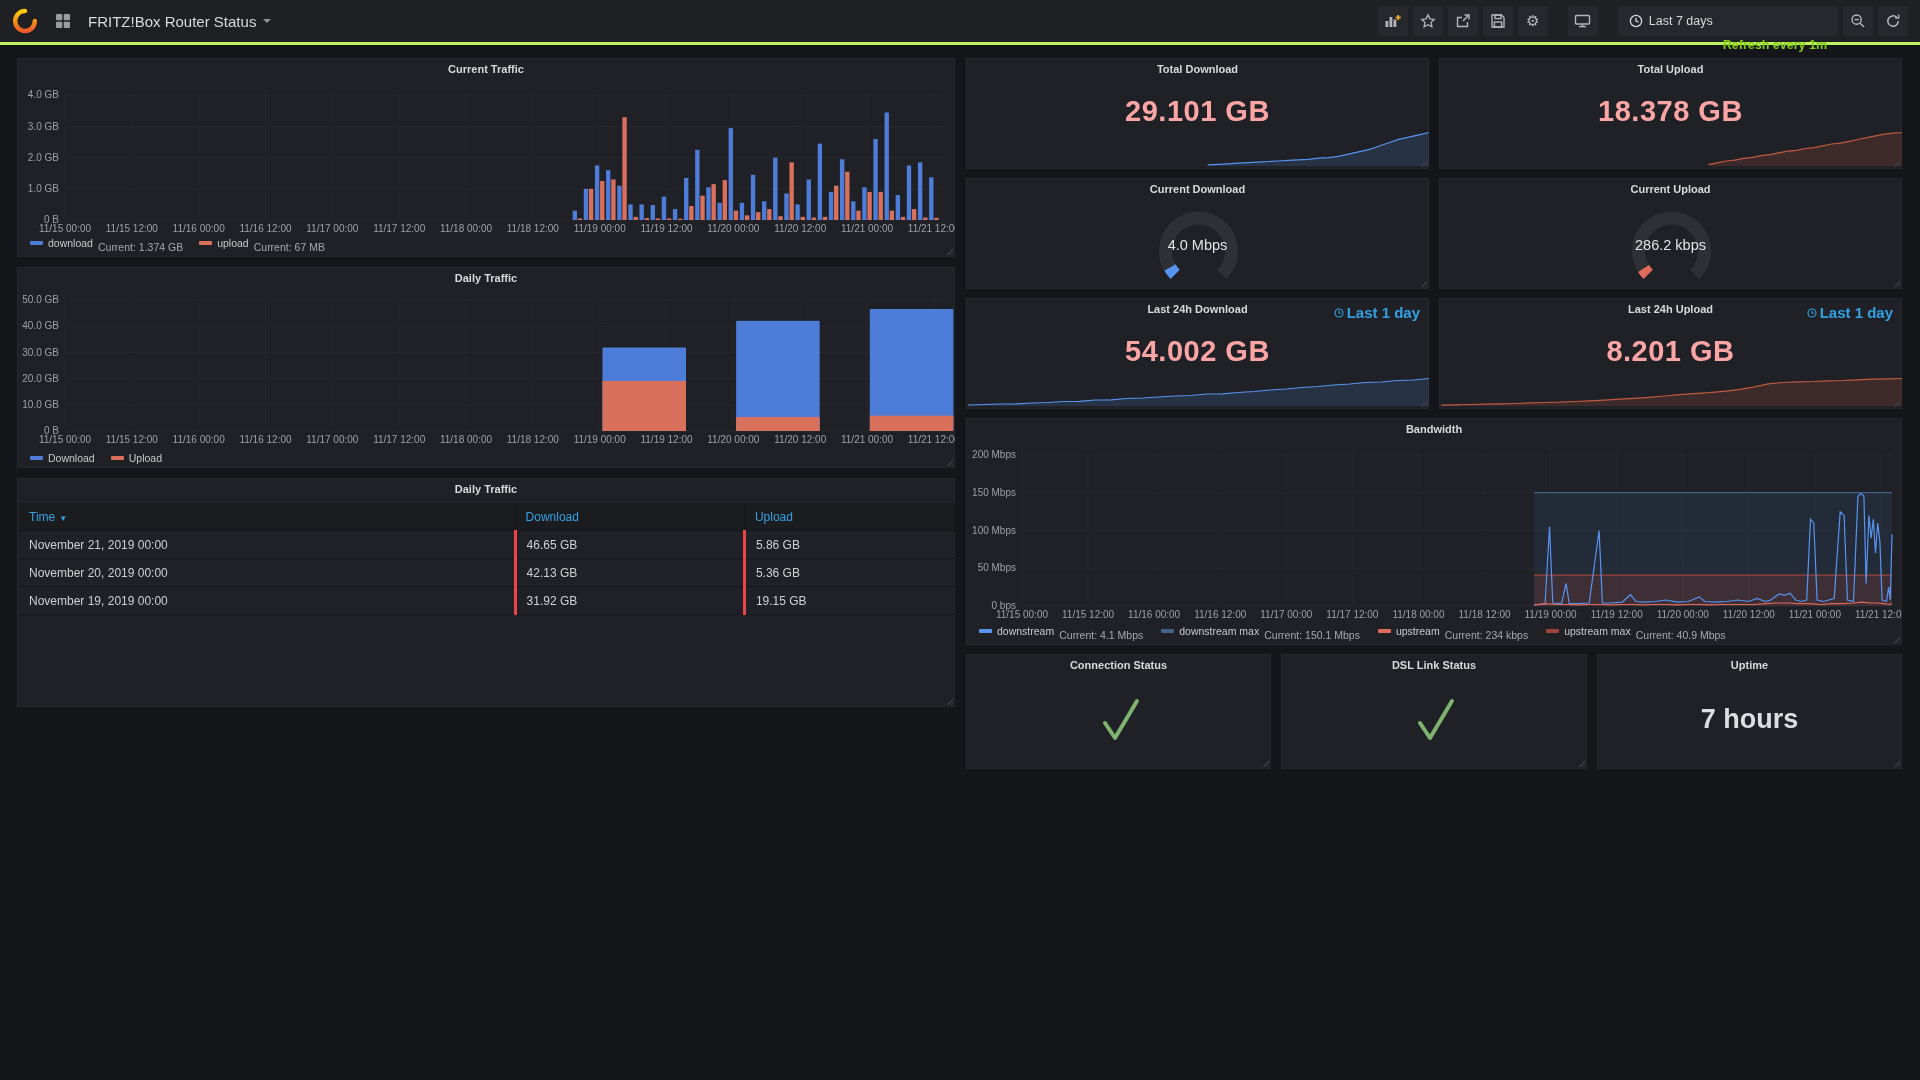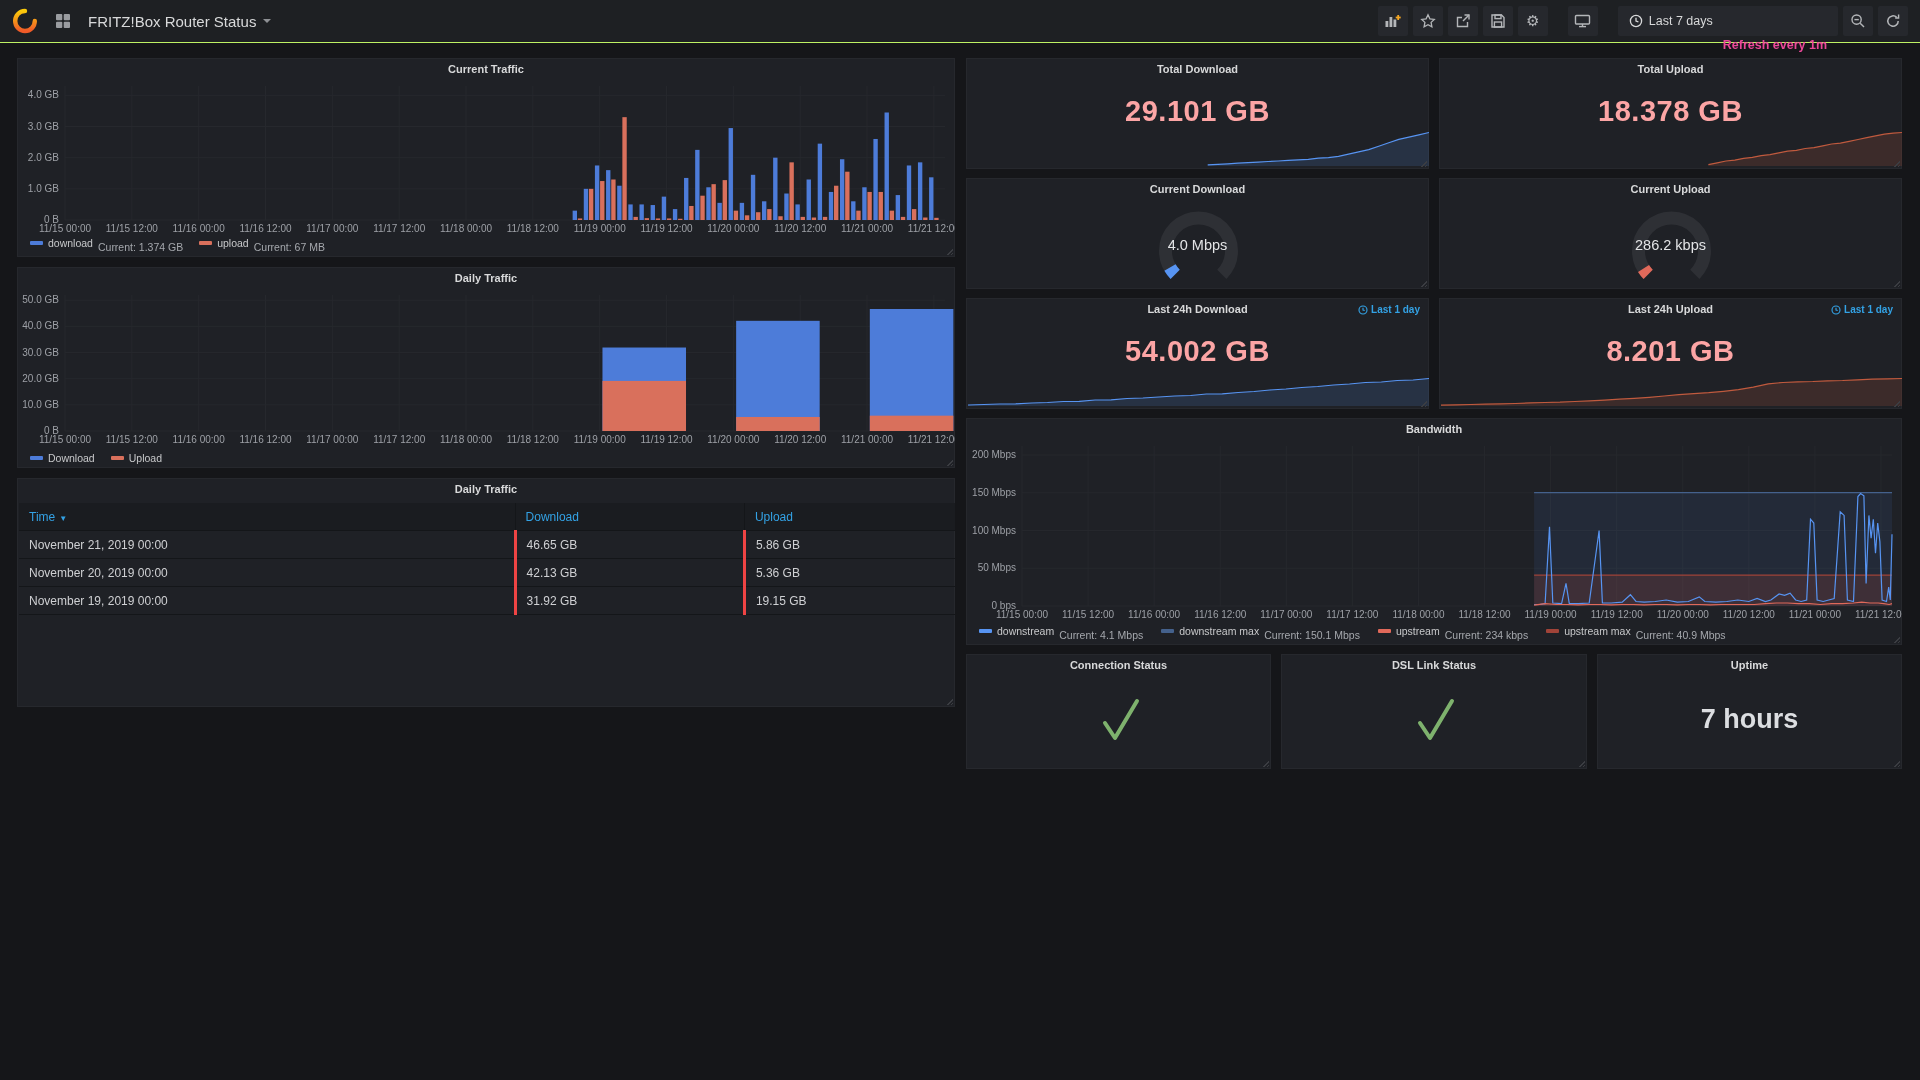--- a/index.html
+++ b/index.html
@@ -1,43 +1,43 @@
 <!DOCTYPE html>
 <html><head>
 <meta charset="utf-8">
 <style>
   html,body{margin:0;padding:0;background:#101114;font-family:"Liberation Sans",sans-serif;}
   .dashboard{position:relative;width:1920px;height:1080px;background:#151619;overflow:hidden;}
   
-  .navbar{position:absolute;top:0;left:0;width:1920px;height:42px;background:#1e2023;border-bottom:1px solid #bef264;display:flex;align-items:center;justify-content:space-between;}
+  .navbar{position:absolute;top:0;left:0;width:1920px;height:42px;background:#1e2023;border-bottom:3px solid #bef264;display:flex;align-items:center;justify-content:space-between;}
   .nav-left{display:flex;align-items:center;padding-left:12px;gap:10px;}
   .nav-title{color:#d8d9da;font-size:15px;font-weight:500;display:flex;align-items:center;gap:7px;cursor:pointer;}
   .caret{width:0;height:0;border-left:4px solid transparent;border-right:4px solid transparent;border-top:4px solid #8e9094;}
   .nav-right{display:flex;align-items:center;gap:5px;padding-right:12px;}
   .nav-btn{height:30px;min-width:30px;background:#26282d;border-radius:2px;display:flex;align-items:center;justify-content:center;color:#b4b6b9;font-size:15px;cursor:pointer;}
   .nav-btn svg{display:block;}
   .nav-gap{width:10px;}
   .time-btn{padding:0 11px;gap:10px;font-size:12.5px;color:#d8d9da;font-weight:500;}
-  .time-btn .refresh-label{color:#ec4899;font-weight:700;margin-top:48px;}
+  .time-btn .refresh-label{color:#84cc16;font-weight:700;margin-top:48px;}
   .time-btn .range-label{display:flex;align-items:center;gap:6px;}
   
   .panel{position:absolute;background:#1f2126;border:1px solid #26282d;box-sizing:border-box;}
   .panel-title{position:absolute;top:4px;left:0;right:0;margin:0;text-align:center;font-size:11px;font-weight:600;color:#d8d9da;cursor:pointer;z-index:2;}
   .resize-handle{position:absolute;right:1px;bottom:1px;width:8px;height:8px;background:linear-gradient(135deg,transparent 0 60%,#3b3d42 60% 70%,transparent 70% 82%,#3b3d42 82% 92%,transparent 92%);cursor:nwse-resize;}
   svg.chart{position:absolute;left:1px;}
   svg text.tick{font-family:"Liberation Sans",sans-serif;font-size:10px;fill:#9da0a6;}
   .grid{stroke:#26282d;stroke-width:1;}
   .chart-legend{position:absolute;left:12px;bottom:3px;display:flex;gap:16px;font-size:10.5px;color:#c7c8ca;align-items:center;z-index:2;}
   .legend-item{display:flex;align-items:center;gap:5px;cursor:pointer;white-space:nowrap;}
   .legend-item .muted{color:#a5a8ad;margin-top:8px;}
   .sw{display:inline-block;width:13px;height:4px;border-radius:1px;background:#888;}
   
   .stat-value{position:absolute;top:36px;left:0;right:0;text-align:center;font-size:29px;font-weight:700;color:#fca5a5;letter-spacing:0.5px;z-index:2;}
   .spark{position:absolute;left:1px;bottom:1px;}
-  .time-override{position:absolute;top:5px;right:8px;color:#33A2E5;font-size:10px;font-weight:700;display:flex;align-items:center;gap:3px;z-index:3;}
+  .time-override{position:absolute;top:5px;right:8px;color:#33A2E5;font-size:15px;font-weight:700;display:flex;align-items:center;gap:3px;z-index:3;}
   .gauge-value{position:absolute;top:58px;left:0;right:0;text-align:center;font-size:14.5px;font-weight:400;color:#e3e4e6;z-index:2;}
   .center-body{position:absolute;top:22px;bottom:6px;left:0;right:0;display:flex;align-items:center;justify-content:center;}
   .uptime-value{font-size:27px;font-weight:700;color:#dcdee1;}
   
   table.gtable{position:absolute;top:24px;left:1px;right:1px;width:936px;border-collapse:collapse;font-size:12px;color:#cfd0d3;table-layout:fixed;}
   table.gtable th{background:#1a1c20;color:#33A2E5;font-weight:500;text-align:left;height:27px;padding:0 0 0 10px;border-bottom:1px solid #141619;border-right:1px solid #141619;cursor:pointer;}
   table.gtable td{height:27px;padding:0 0 0 10px;border-bottom:1px solid #141619;border-right:3px solid #ef4444;}
   table.gtable th:last-child,table.gtable td:last-child{border-right:none;}
   .sort-caret{font-size:8px;margin-left:4px;}
 </style>

